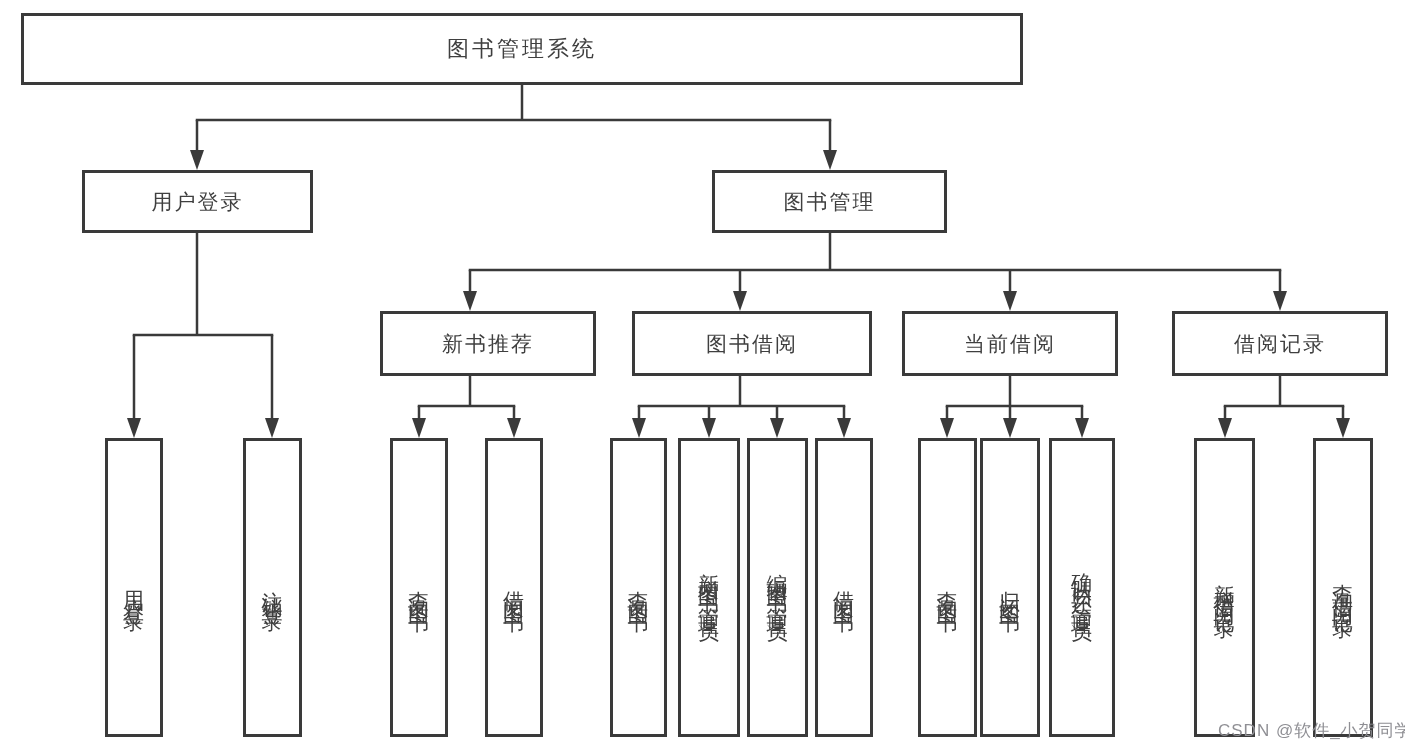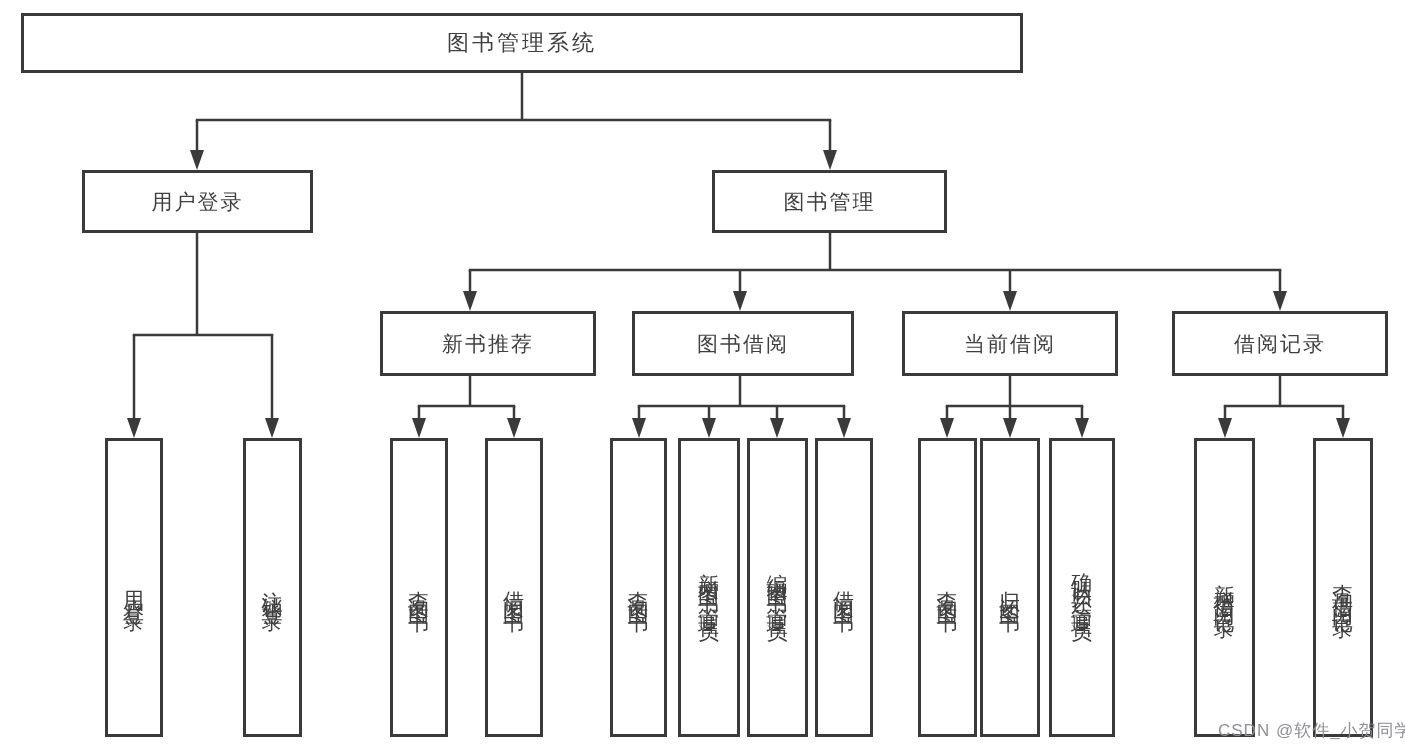--- a/index.html
+++ b/index.html
@@ -102,35 +102,35 @@
     <polygon points="1075,418 1089,418 1082,438"></polygon>
 
     <path d="M1280,376 L1280,406"></path>
     <path d="M1223.75,406 L1344.25,406"></path>
     <path d="M1225,406 L1225,420"></path>
     <path d="M1343,406 L1343,420"></path>
     <polygon points="1218,418 1232,418 1225,438"></polygon>
     <polygon points="1336,418 1350,418 1343,438"></polygon>
   </svg>
 
-  <div class="box hbox root-box" style="left:21px;top:13px;width:1002px;height:60px;font-family:Liberation Serif, serif;">
+  <div class="box hbox root-box" style="left:21px;top:13px;width:1002px;height:72px;font-family:Liberation Serif, serif;">
     <span>图书管理系统</span>
   </div>
 
   <div class="box hbox" style="left:82px;top:170px;width:231px;height:63px;">
     <span>用户登录</span>
   </div>
   <div class="box hbox" style="left:712px;top:170px;width:235px;height:63px;">
     <span>图书管理</span>
   </div>
 
   <div class="box hbox" style="left:380px;top:311px;width:216px;height:65px;">
     <span>新书推荐</span>
   </div>
-  <div class="box hbox" style="left:632px;top:311px;width:222px;height:65px;">
+  <div class="box hbox" style="left:632px;top:311px;width:240px;height:65px;">
     <span>图书借阅</span>
   </div>
   <div class="box hbox" style="left:1172px;top:311px;width:216px;height:65px;">
     <span>借阅记录</span>
   </div>
   <div class="box hbox" style="left:902px;top:311px;width:216px;height:65px;">
     <span>当前借阅</span>
   </div>
 
   <div class="box vbox" style="left:105px;top:438px;width:58px;height:299px;">

